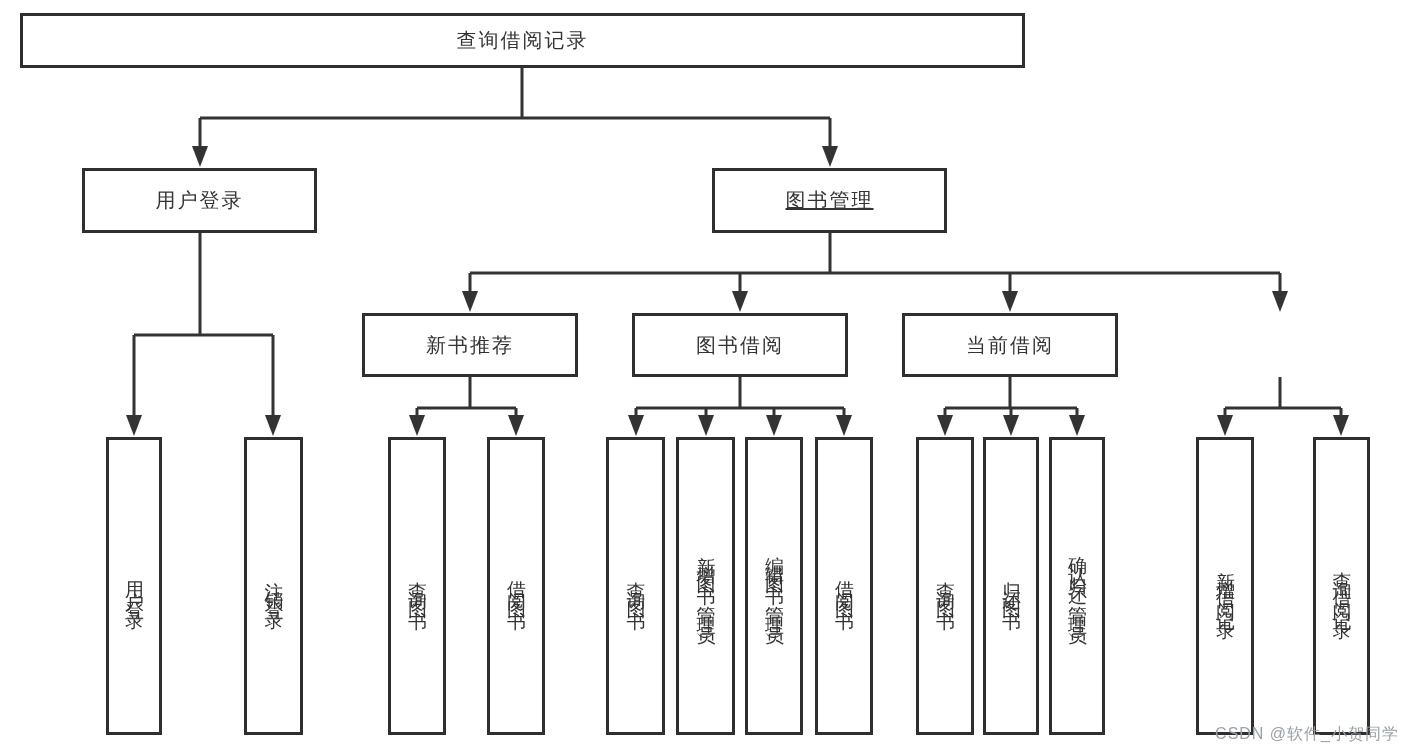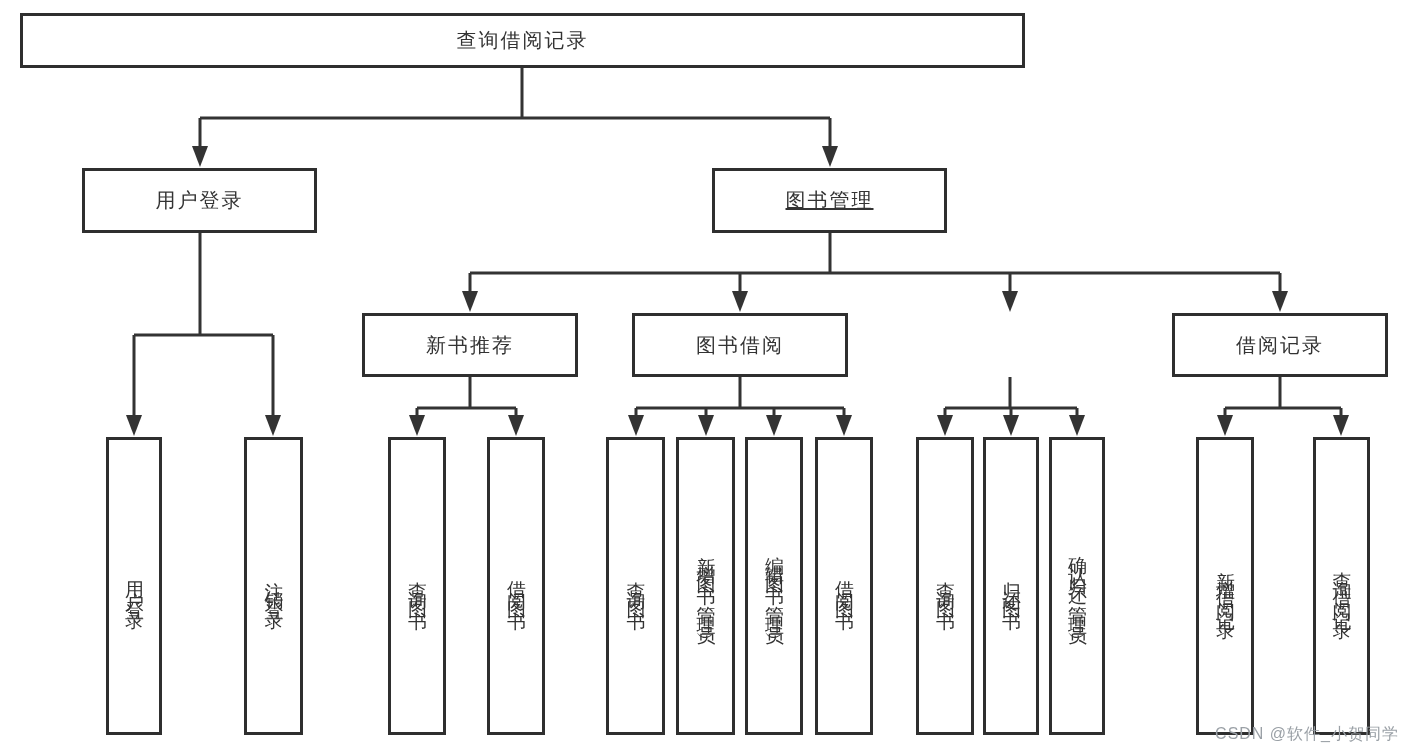--- a/index.html
+++ b/index.html
@@ -113,22 +113,22 @@
   <div class="hbox" style="left:712px; top:168px; width:235px; height:65px;text-decoration:underline;">
     <span>图书管理</span>
   </div>
 
   <div class="hbox" style="left:632px; top:313px; width:216px; height:64px;">
     <span>图书借阅</span>
   </div>
   <div class="hbox" style="left:362px; top:313px; width:216px; height:64px;">
     <span>新书推荐</span>
   </div>
-  <div class="hbox" style="left:1172px; top:313px; width:216px; height:64px;">
-    <span>借阅记录</span>
+  <div class="hbox" style="left:902px; top:313px; width:216px; height:64px;">
+    <span>当前借阅</span>
   </div>
 
   <div class="vbox" style="left:106px; top:437px; width:56px; height:298px;">
     <span class="vtext">用户登录</span>
   </div>
   <div class="vbox" style="left:244px; top:437px; width:59px; height:298px;">
     <span class="vtext">注销登录</span>
   </div>
 
   <div class="vbox" style="left:388px; top:437px; width:58px; height:298px;">

